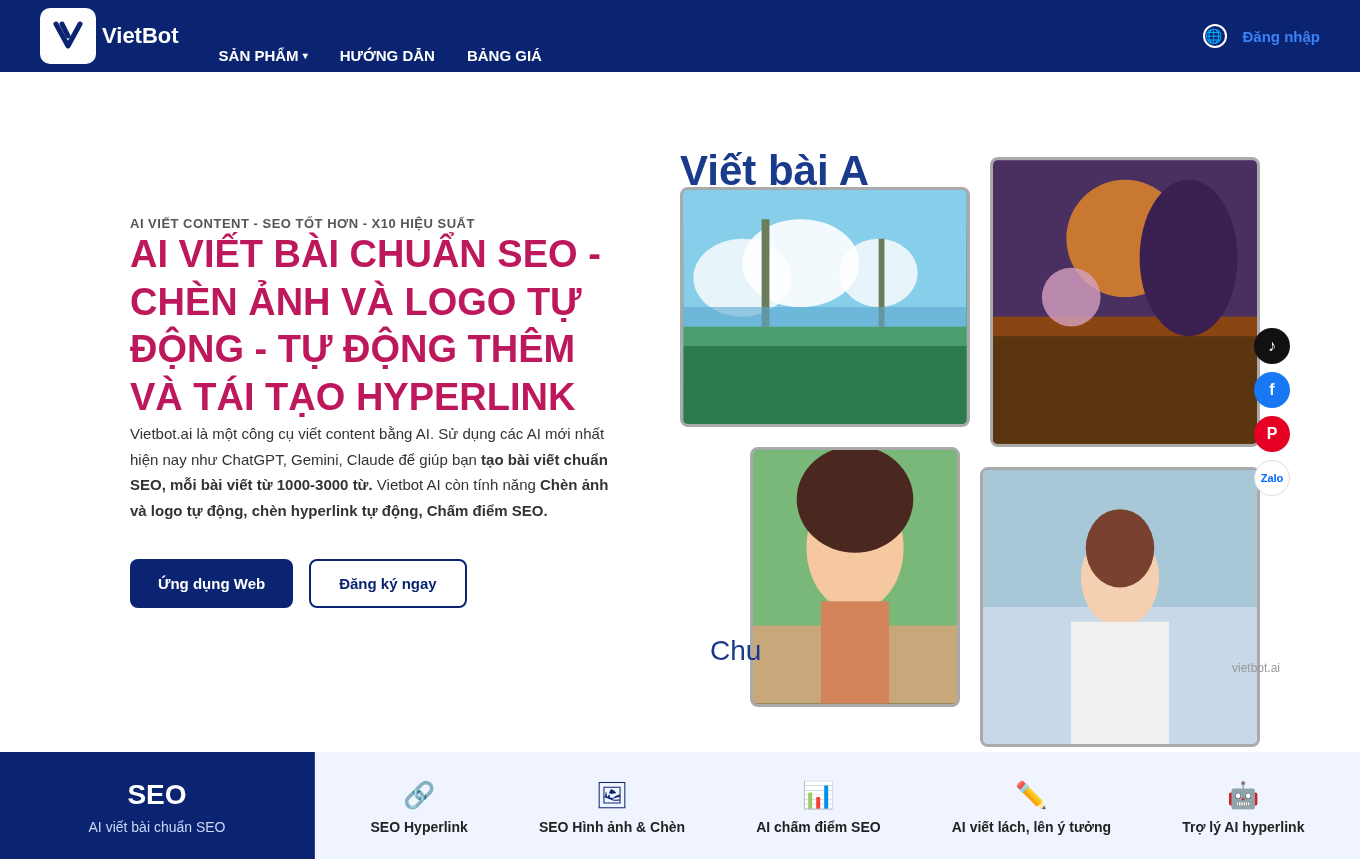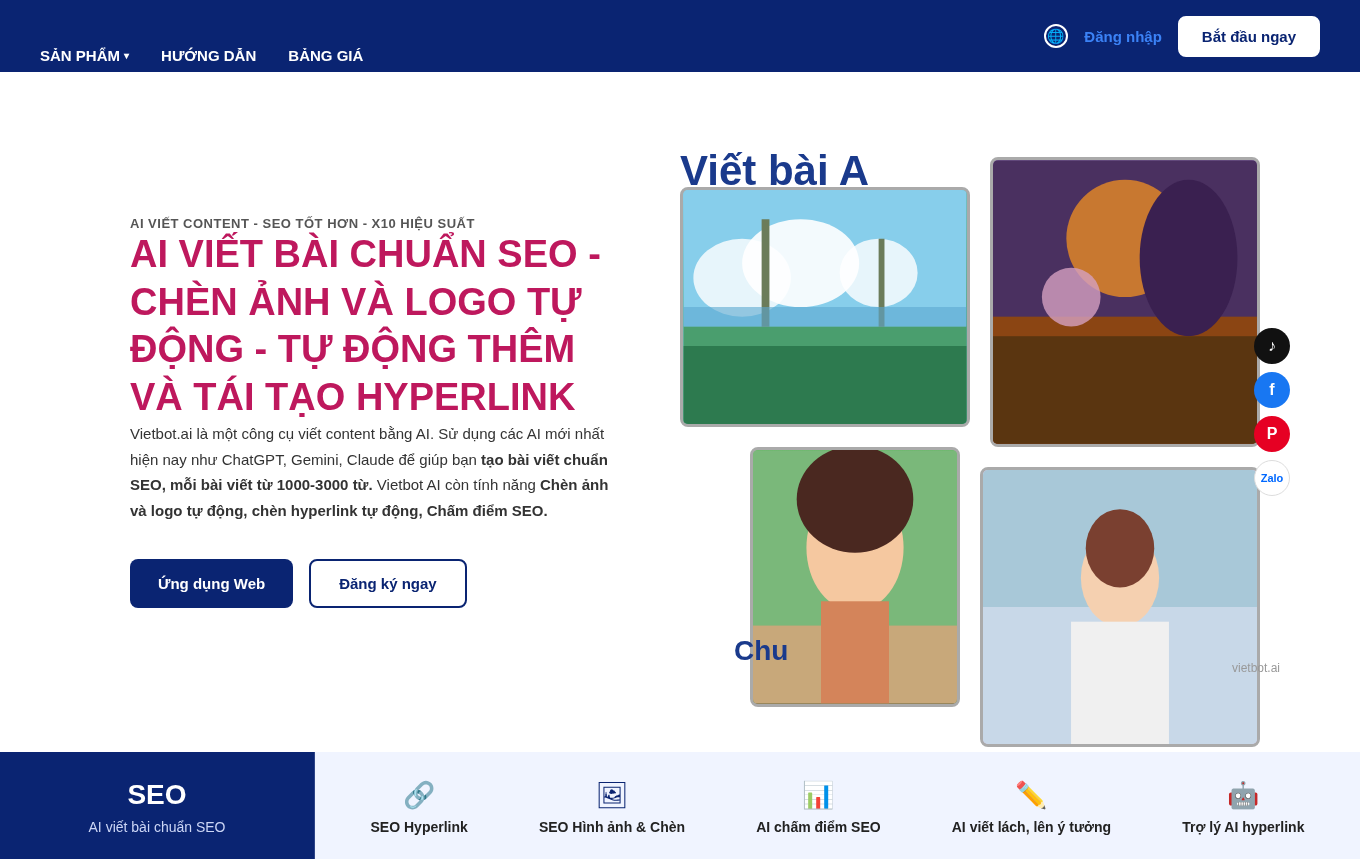--- a/index.html
+++ b/index.html
@@ -221,24 +221,23 @@
       background: linear-gradient(180deg, #d8c8e8 0%, #a8b8d8 30%, #c8d8e8 70%, #b8b8c8 100%);
       border-radius: 8px;
       border: 3px solid #aaa;
     }
 
     .img-chu-label {
       position: absolute;
       left: 60px;
       bottom: 20px;
       font-size: 28px;
-      font-weight: 700;
+      font-weight: 400;
       color: #1a3a8c;
       z-index: 10;
-      margin-left: 24px;
     }
     .img-watermark {
       position: absolute;
       bottom: 12px;
       right: 10px;
       font-size: 12px;
       color: #999;
     }
 
     
@@ -329,40 +328,49 @@
     
     .svg-landscape {
       width: 100%;
       height: 100%;
     }
   </style>
 </head>
 <body>
 
 <nav class="navbar">
+  <div class="navbar-logo">
+    <div class="logo-box">
+      <svg width="40" height="40" viewBox="0 0 40 40">
+        <rect width="40" height="40" rx="8" fill="#fff"></rect>
+        <path d="M8 8 L20 30 L32 8" stroke="#0a2472" stroke-width="5" fill="none" stroke-linecap="round" stroke-linejoin="round"></path>
+        <path d="M14 8 L20 20" stroke="#0a2472" stroke-width="5" fill="none" stroke-linecap="round"></path>
+      </svg>
+    </div>
+    <span class="logo-text">VietBot</span>
+  </div>
 
   <div class="nav-links">
     <a class="nav-link">
       <span>SẢN PHẨM</span>
       <span class="chevron">▾</span>
     </a>
     <a class="nav-link">
       <span>HƯỚNG DẪN</span>
     </a>
     <a class="nav-link">
       <span>BẢNG GIÁ</span>
     </a>
   </div>
 
   <div class="nav-right">
     <button class="globe-btn">
       <span class="globe-icon">🌐</span>
     </button>
     <button class="btn-login">Đăng nhập</button>
-    <button class="btn-start">Bắt đầu ngay</button>
   </div>
 </nav>
 
 <section class="hero">
   <div class="hero-left">
     <p class="hero-sub">AI VIẾT CONTENT - SEO TỐT HƠN - X10 HIỆU SUẤT</p>
     <h1 class="hero-title">AI VIẾT BÀI CHUẨN SEO - CHÈN ẢNH VÀ LOGO TỰ ĐỘNG - TỰ ĐỘNG THÊM VÀ TÁI TẠO HYPERLINK</h1>
     <p class="hero-desc">
       <span>Vietbot.ai là một công cụ viết content bằng AI. Sử dụng các AI mới nhất hiện nay như ChatGPT, Gemini, Claude để giúp bạn </span><strong>tạo bài viết chuẩn SEO, mỗi bài viết từ 1000-3000 từ.</strong><span> Vietbot AI còn tính năng </span><strong>Chèn ảnh và logo tự động, chèn hyperlink tự động, Chấm điểm SEO.</strong>
     </p>

